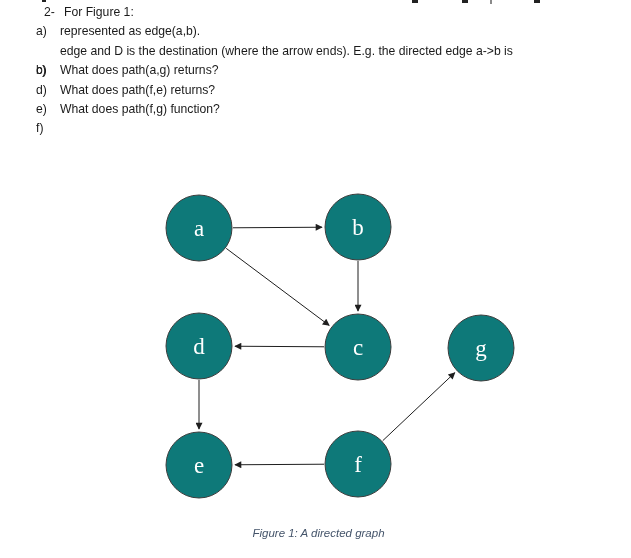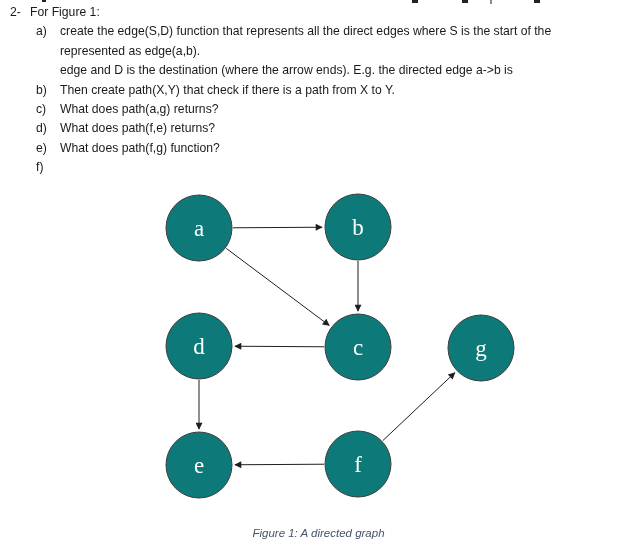--- a/index.html
+++ b/index.html
@@ -21,21 +21,21 @@
     top: 0;
   }
   .doc-text {
     position: absolute;
     top: 3px;
     left: 0;
     width: 631px;
     font-size: 12.2px;
     line-height: 19.4px;
   }
-  .heading { padding-left: 10px; white-space: nowrap; }
+  .heading { padding-left: 10px; white-space: nowrap; margin-left: 34px; }
   .num { display: inline-block; width: 20px; }
   .item-line {
     position: relative;
     padding-left: 60px;
     white-space: nowrap;
   }
   .marker {
     position: absolute;
     left: 36px;
     top: 0;
@@ -70,24 +70,24 @@
       <div class="frag" style="left: 462px; width: 6px; height: 3px; background: rgb(34, 34, 34);"></div>
       <div class="frag" style="left: 490px; width: 2px; height: 4px; background: rgb(138, 138, 138);"></div>
       <div class="frag" style="left: 534px; width: 6px; height: 3px; background: rgb(34, 34, 34);"></div>
     </div>
 
   <div class="doc-text">
     <div class="heading">
       <span class="num">2-</span><span>For Figure 1:</span>
     </div>
     <div id="items">
-        <div class="item-line"><span class="marker">a)</span><span>create the edge(S,D) function that represents all the direct edges where S is the start of the</span></div>
+        <div class="item-line"><span class="marker">a)</span></div>
         <div class="item-line"><span>represented as edge(a,b).</span></div>
         <div class="item-line"><span>edge and D is the destination (where the arrow ends). E.g. the directed edge a-&gt;b is</span></div>
-        <div class="item-line"><span class="marker">b)</span><span>Then create path(X,Y) that check if there is a path from X to Y.</span></div>
+        <div class="item-line"><span class="marker">b)</span></div>
         <div class="item-line"><span class="marker">c)</span><span>What does path(a,g) returns?</span></div>
         <div class="item-line"><span class="marker">d)</span><span>What does path(f,e) returns?</span></div>
         <div class="item-line"><span class="marker">e)</span><span>What does path(f,g) function?</span></div>
         <div class="item-line"><span class="marker">f)</span></div>
       </div>
   </div>
 
   <svg id="graph-svg" width="631" height="558" viewBox="0 0 631 558" xmlns="http://www.w3.org/2000/svg">
     <defs>
       <marker id="arrow" viewBox="0 0 10 10" refX="9" refY="5" markerWidth="9" markerHeight="7" orient="auto-start-reverse">

